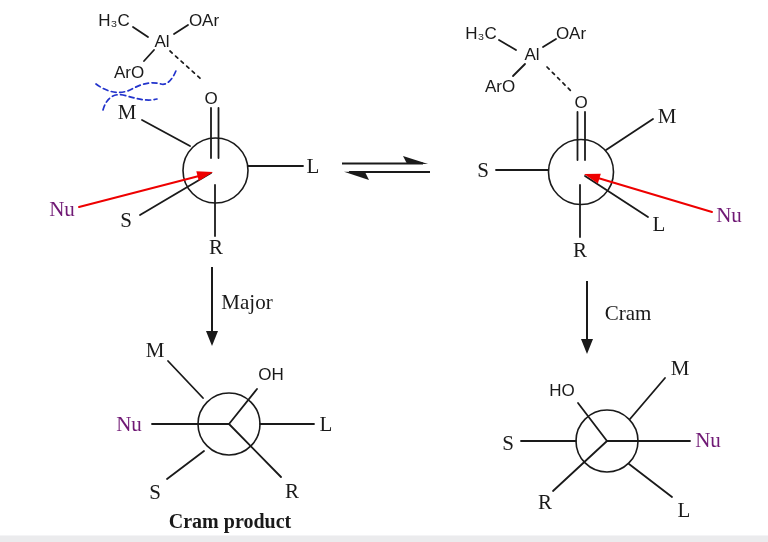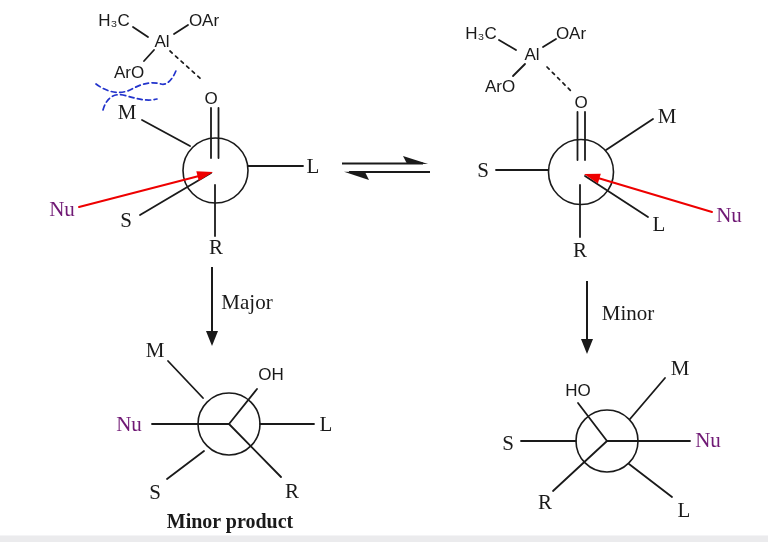--- a/index.html
+++ b/index.html
@@ -122,31 +122,31 @@
   <div class="label sans" style="left:571px;top:33px;">OAr</div>
   <div class="label sans" style="left:500px;top:86px;">ArO</div>
   <div class="label sans" style="left:581px;top:102px;">O</div>
   <div class="label serif" style="left:667px;top:116px;">M</div>
   <div class="label serif" style="left:483px;top:170px;">S</div>
   <div class="label serif" style="left:659px;top:224px;">L</div>
   <div class="label serif" style="left:580px;top:250px;">R</div>
   <div class="label serif red" style="left:729px;top:215px;">Nu</div>
 
   <div class="label serif" style="left:247px;top:302px;">Major</div>
-  <div class="label serif" style="left:628px;top:313px;">Minor</div>
+  <div class="label serif" style="left:628px;top:313px;">Cram</div>
 
   <div class="label serif" style="left:155px;top:350px;">M</div>
   <div class="label sans" style="left:271px;top:374px;">OH</div>
   <div class="label serif red" style="left:129px;top:424px;">Nu</div>
   <div class="label serif" style="left:326px;top:424px;">L</div>
   <div class="label serif" style="left:155px;top:492px;">S</div>
   <div class="label serif" style="left:292px;top:491px;">R</div>
-  <div class="label serif cap" style="left:230px;top:521px;">Minor product</div>
+  <div class="label serif cap" style="left:230px;top:521px;">Cram product</div>
 
-  <div class="label sans" style="left:562px;top:390px;margin-left:16px;">HO</div>
+  <div class="label sans" style="left:562px;top:390px;">HO</div>
   <div class="label serif" style="left:680px;top:368px;">M</div>
   <div class="label serif red" style="left:708px;top:440px;">Nu</div>
   <div class="label serif" style="left:508px;top:443px;">S</div>
   <div class="label serif" style="left:545px;top:502px;">R</div>
   <div class="label serif" style="left:684px;top:510px;">L</div>
 
   <div id="bottombar"></div>
 </div>
 
 </body></html>

